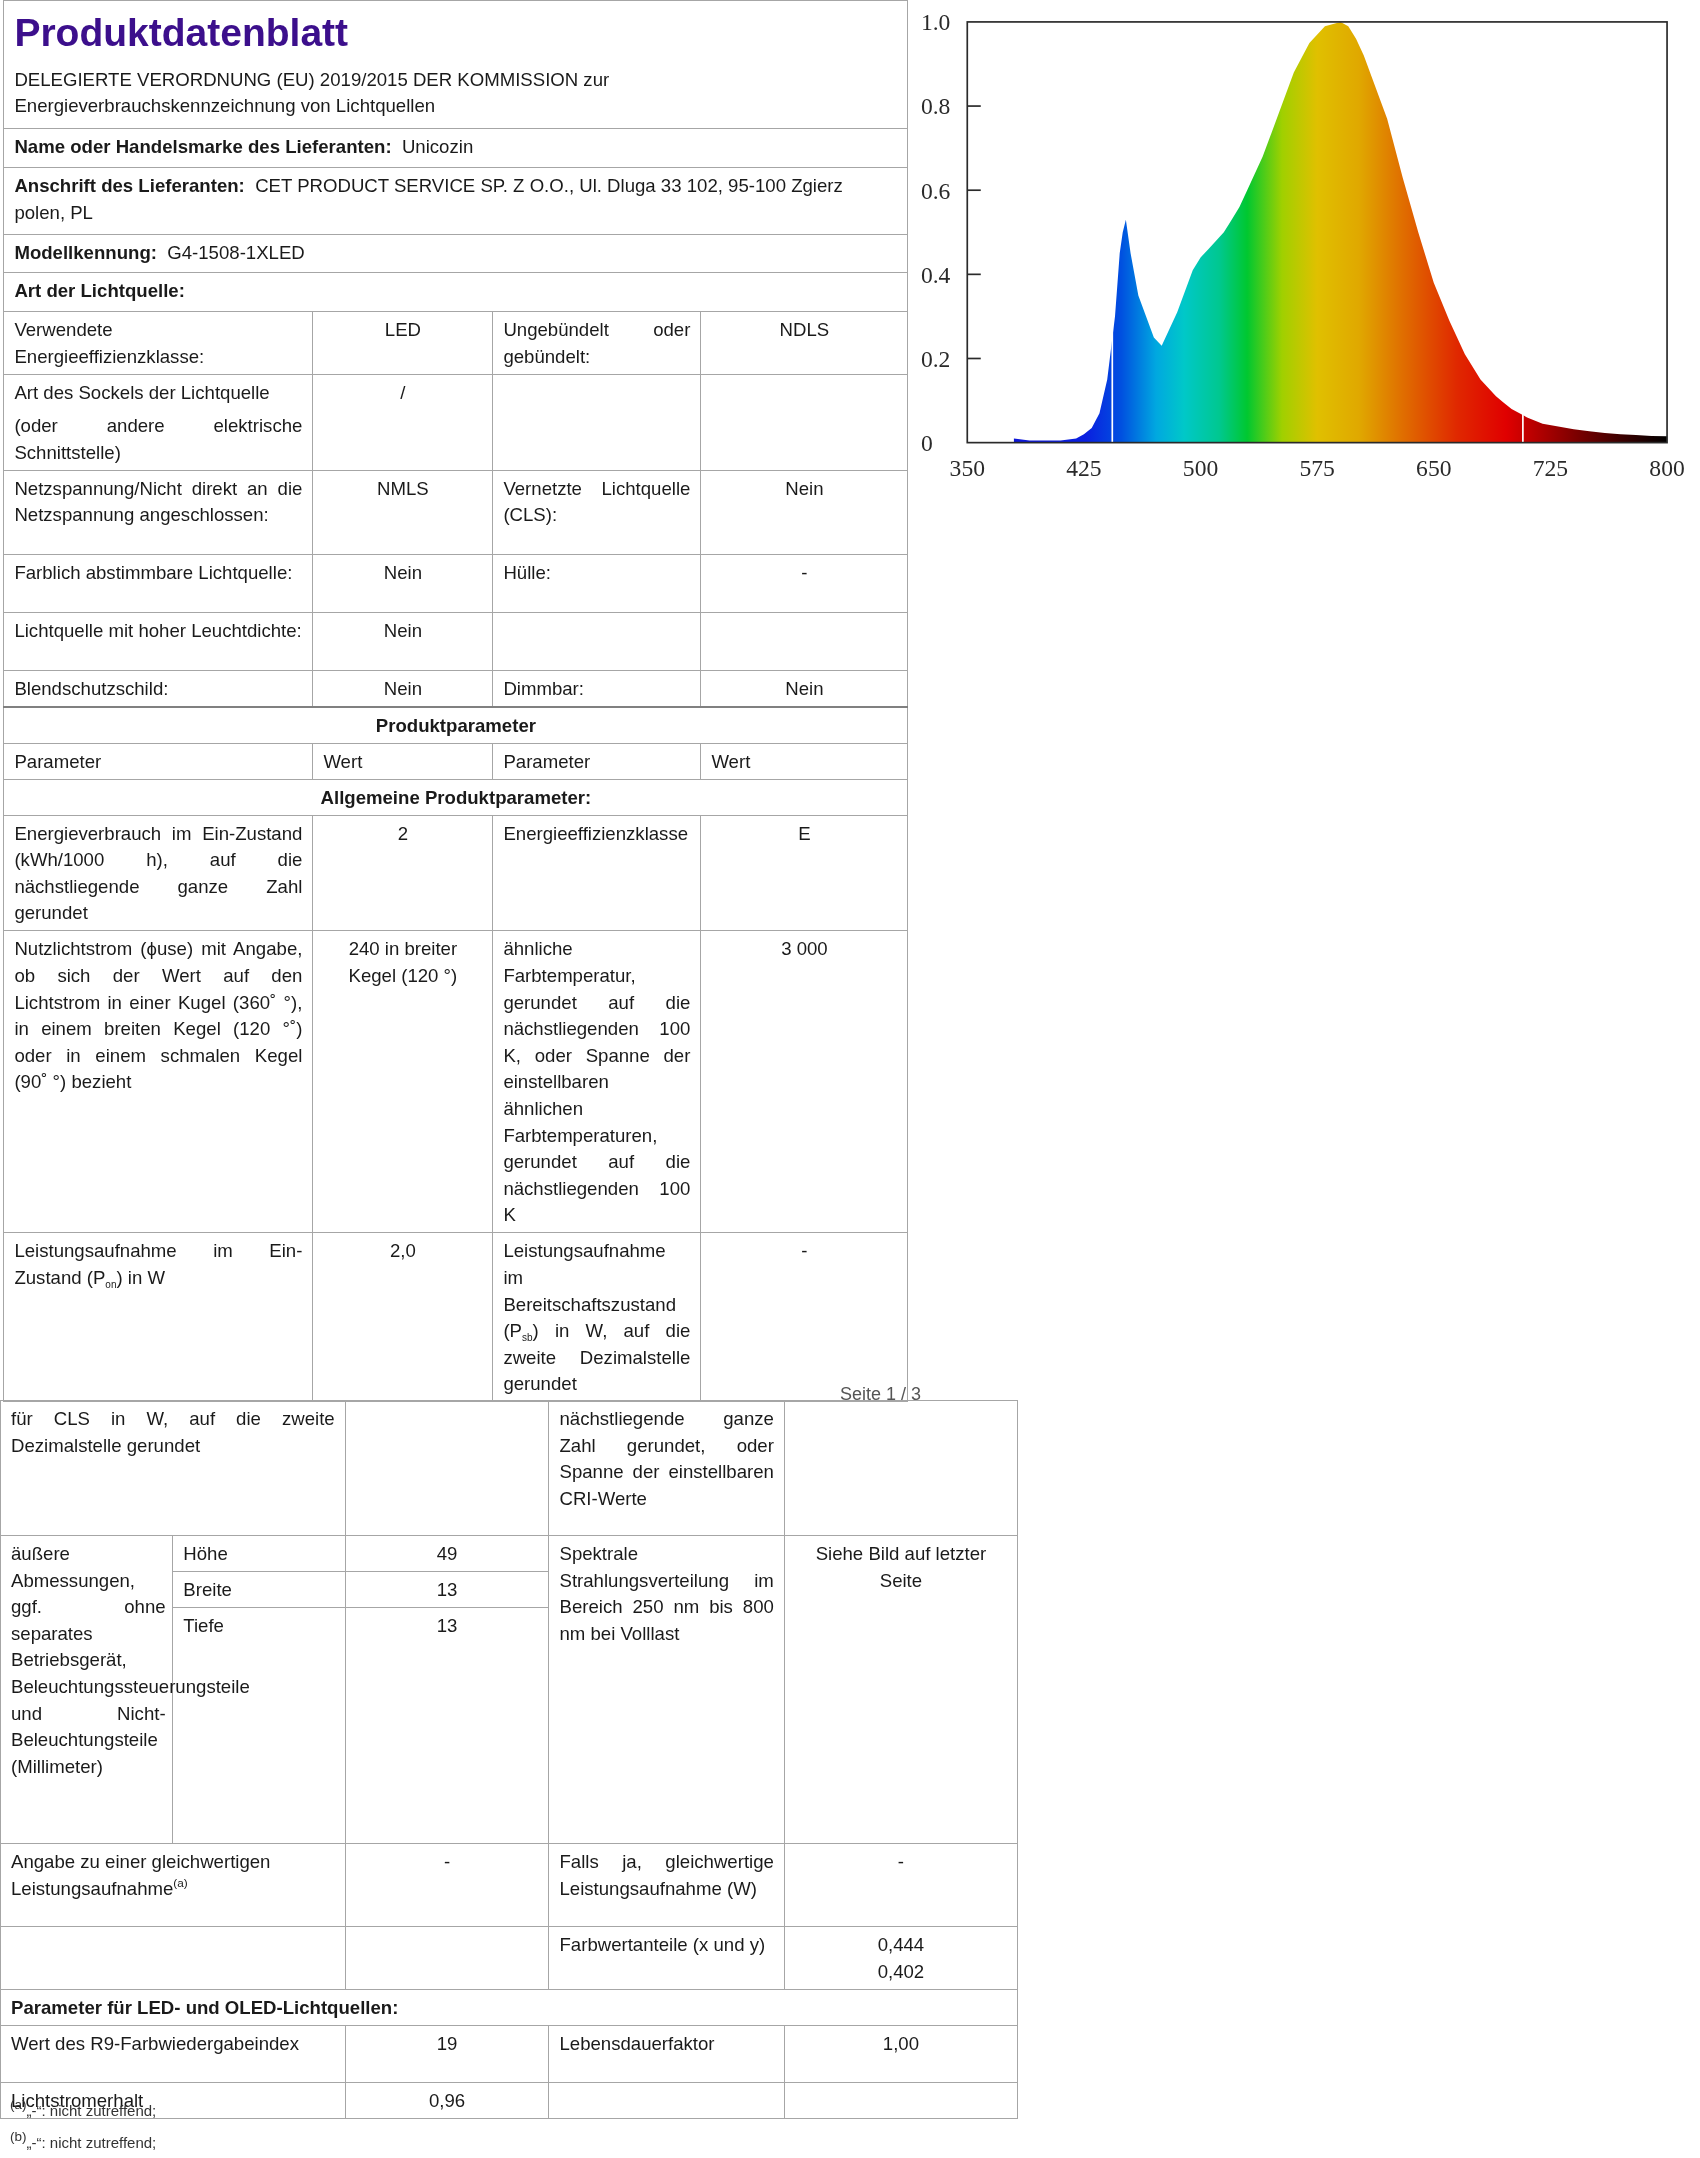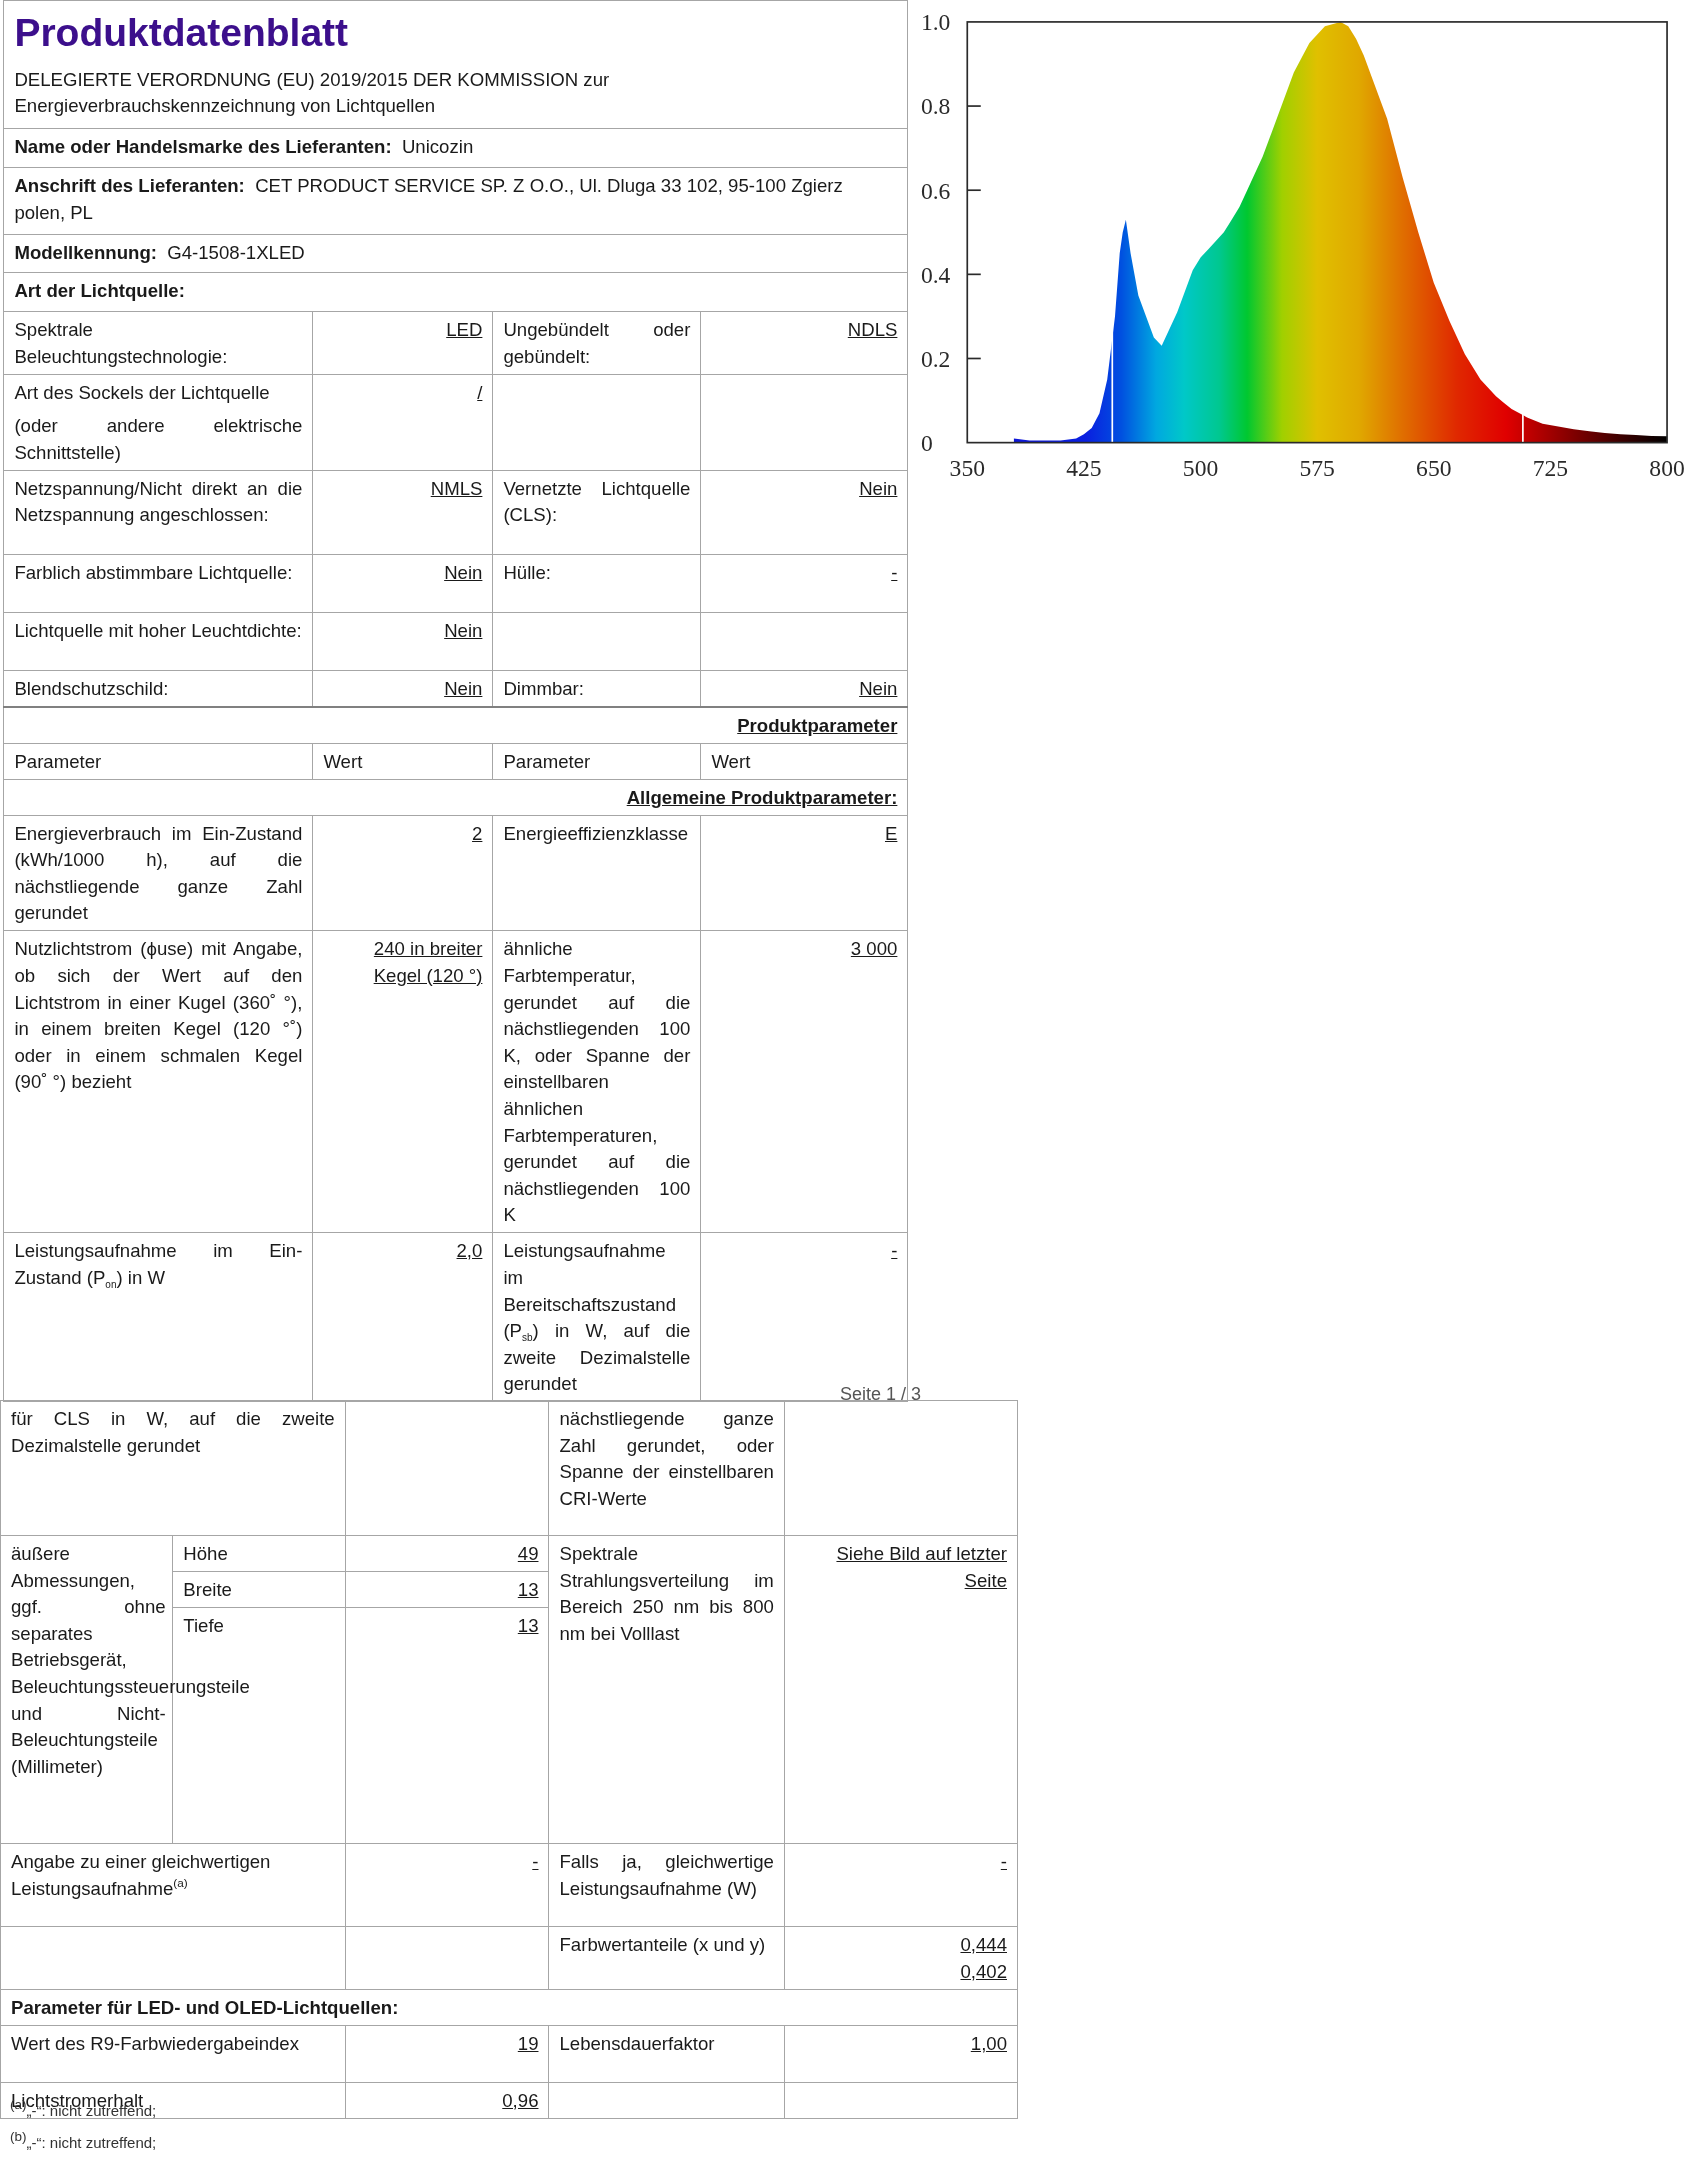--- a/index.html
+++ b/index.html
@@ -5,21 +5,21 @@
   html, body { margin:0; padding:0; background:#ffffff; }
   body { width:1701px; height:2159px; position:relative; overflow:hidden;
          font-family:"Liberation Sans", sans-serif; color:#1a1a1a; }
   .page { position:absolute; left:3.4px; top:0; width:904px; }
   table.sheet { border-collapse:collapse; width:904px; table-layout:fixed; }
   table.sheet td { border:1.7px solid #a6a6a6; vertical-align:top; padding:5px 10px 3.4px 10px;
                    font-size:18.6px; line-height:26.6px; word-wrap:break-word; }
   .full td { padding:5px 10px; }
   .title { color:#3c0f8c; font-weight:bold; font-size:39px; line-height:49px; padding-top:1.7px !important; }
   .just { text-align:justify; }
-  .ctr { text-align:right;text-decoration:underline; }
+  .ctr { text-align:center; }
   .bold { font-weight:bold; }
   .sub { font-size:10px; vertical-align:-4.2px; line-height:0; }
   .sup { font-size:11.8px; vertical-align:8.4px; line-height:0; }
   .page-no { position:absolute; left:840px; top:1384px; font-size:18px; color:#555; }
   .page2 { position:absolute; left:0; top:1400px; width:905px; }
   table.sheet2 { border-collapse:collapse; width:1018px; table-layout:fixed; }
   table.sheet2 td { border:1.7px solid #a6a6a6; vertical-align:top; padding:5px 10px 3.4px 10px;
                     font-size:18.6px; line-height:26.6px; }
   .top-open td { border-top:none; }
   .foot { position:absolute; left:10px; font-size:15px; color:#333; }
@@ -62,21 +62,21 @@
     <td colspan="4" style="height:29.5px">
       <span class="bold">Modellkennung:</span>&nbsp;
       <span>G4-1508-1XLED</span>
     </td>
   </tr>
   <tr class="full">
     <td colspan="4" style="height:29.5px" class="bold">Art der Lichtquelle:</td>
   </tr>
 
   <tr style="height:58px">
-    <td class="just">Spektrale Beleuchtungstechnologie:</td>
+    <td class="just">Verwendete Energieeffizienzklasse:</td>
     <td class="ctr">LED</td>
     <td class="just">Ungebündelt oder gebündelt:</td>
     <td class="ctr">NDLS</td>
   </tr>
   <tr style="height:90px">
     <td>
       <div>Art des Sockels der Lichtquelle</div>
       <div class="just" style="margin-top:6.7px">(oder andere elektrische Schnittstelle)</div>
     </td>
     <td class="ctr">/</td>

